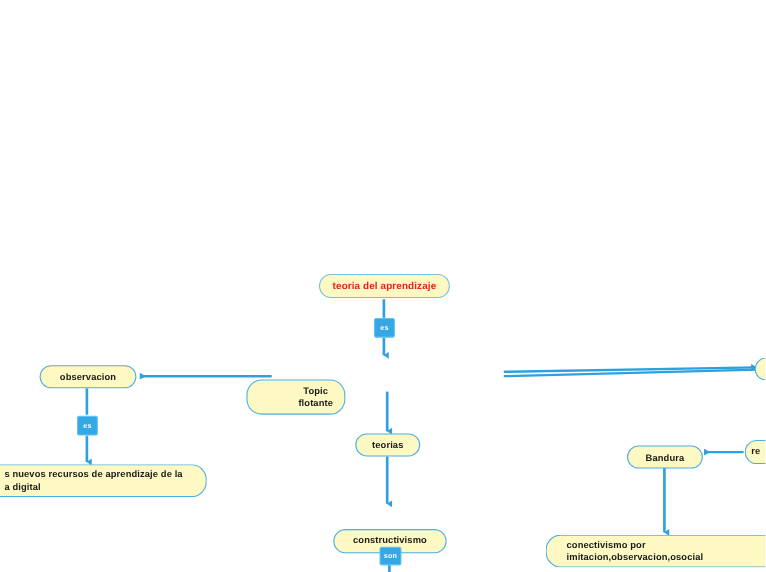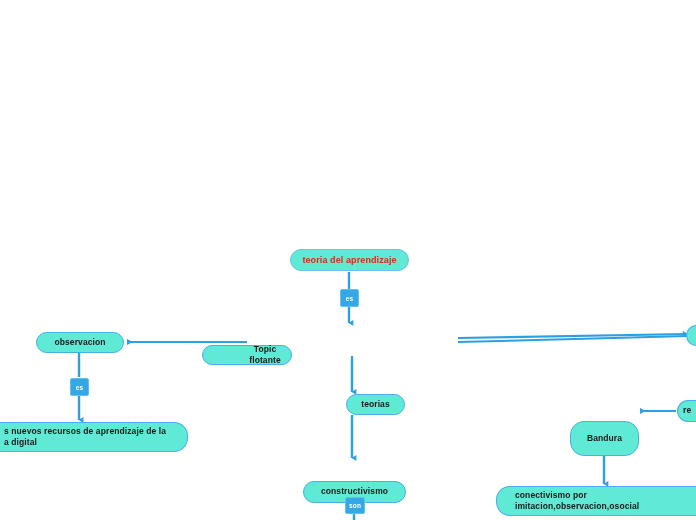--- a/index.html
+++ b/index.html
@@ -12,21 +12,21 @@
     width: 696px;
     height: 520px;
     background: #ffffff;
     overflow: hidden;
     font-family: "Liberation Sans", sans-serif;
   }
   
   .node {
     position: absolute;
     box-sizing: border-box;
-    background: #5eead4;
+    background: #fef9c3;
     border: 1.5px solid #4aaee8;
     border-radius: 14px;
     display: flex;
     align-items: center;
     justify-content: center;
     text-align: center;
     font-size: 8.5px;
     font-weight: bold;
     color: #1a1a1a;
     letter-spacing: .1px;
@@ -141,54 +141,54 @@
 
   <div class="node root" style="left:290px; top:249px; width:119px; height:22px;">
     <span>teoria del aprendizaje</span>
   </div>
 
   <div class="badge" style="left:340px; top:289px; width:19px; height:18px;">
     <span>es</span>
   </div>
 
 
-  <div class="node" style="left:202px; top:345px; width:90px; height:20px; z-index:6;padding-left:46px;">
+  <div class="node" style="left:224px; top:345px; width:90px; height:32px; z-index:6;padding-left:46px;">
     <span>Topic flotante</span>
   </div>
 
   <div class="node" style="left:36px; top:332px; width:88px; height:21px;">
     <span>observacion</span>
   </div>
 
   <div class="badge" style="left:70px; top:378px; width:19px; height:18px;">
     <span>es</span>
   </div>
 
   <div class="node left-align clip-left" style="left:-2px; top:422px; width:190px; height:30px; padding-left:6px; white-space:pre-line;">
     <span>s nuevos recursos de aprendizaje de la
 a digital</span>
   </div>
 
-  <div class="node" style="left:323px; top:394px; width:59px; height:21px;margin-left:23px;">
+  <div class="node" style="left:323px; top:394px; width:59px; height:21px;">
     <span>teorias</span>
   </div>
 
   <div class="node" style="left:303px; top:481px; width:103px; height:22px;">
     <span>constructivismo</span>
   </div>
 
   <div class="badge" style="left:345px; top:497px; width:20px; height:17px;">
     <span>son</span>
   </div>
 
   <div class="node clip-right" style="left:686px; top:325px; width:12px; height:21px;">
     <span></span>
   </div>
 
-  <div class="node" style="left:570px; top:421px; width:69px; height:35px;">
+  <div class="node" style="left:570px; top:405px; width:69px; height:21px;align-items:flex-end;">
     <span>Bandura</span>
   </div>
 
   <div class="node left-align clip-right" style="left:677px; top:400px; width:21px; height:22px; padding-left:5px;">
     <span>re</span>
   </div>
 
   <div class="node left-align clip-right" style="left:496px; top:486px; width:202px; height:30px; padding-left:18px; white-space:pre-line;">
     <span>conectivismo por
 imitacion,observacion,osocial</span>

